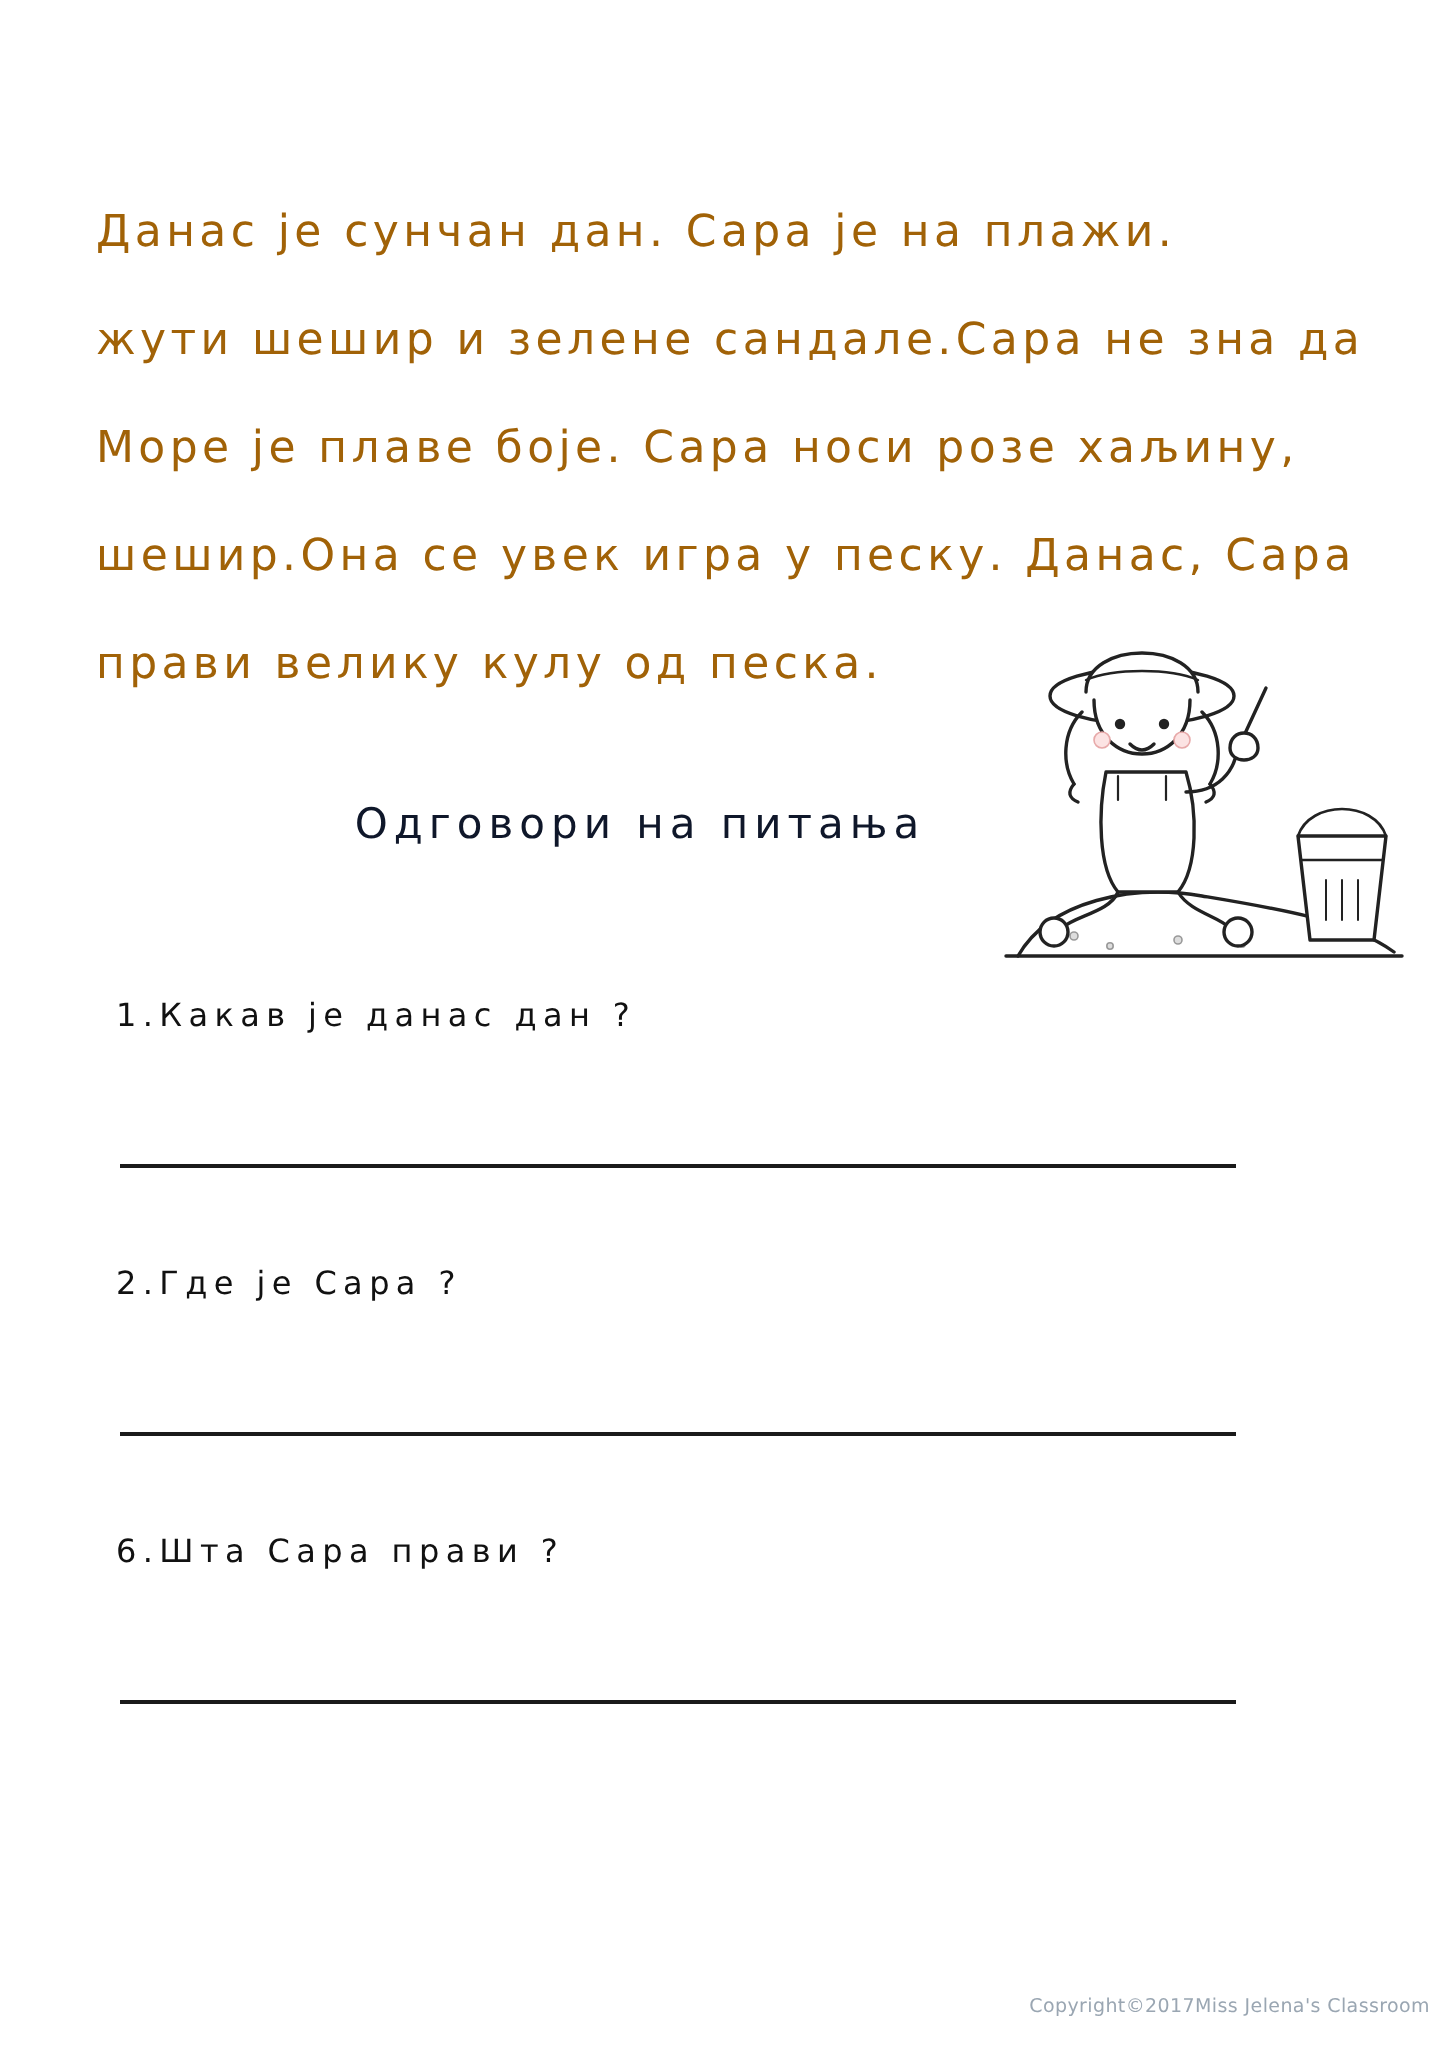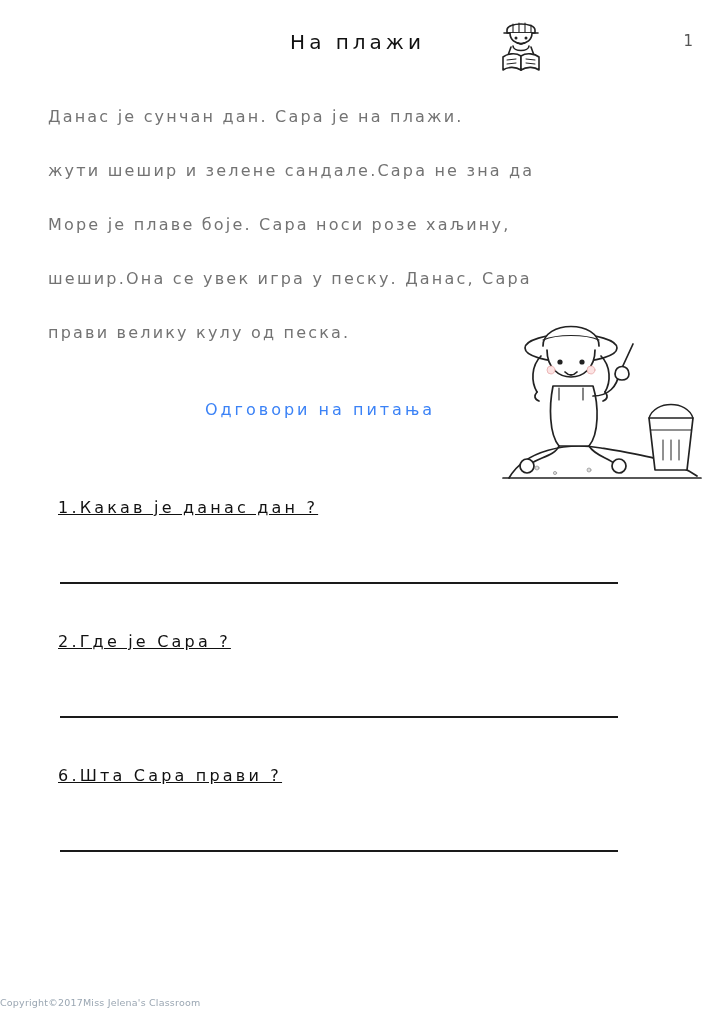--- a/index.html
+++ b/index.html
@@ -58,37 +58,37 @@
   }
 
   
   .passage {
     position: absolute;
     top: 90px;
     left: 48px;
     width: 610px;
   }
   .passage-line {
-    font-size: 16px;
+    font-size: 22px;
     letter-spacing: 2.2px;
     line-height: 54px;
     white-space: pre;
-    color: #737373;
+    color: #a16207;
   }
 
   
   .section-heading {
     position: absolute;
     top: 400px;
     left: 0;
     width: 640px;
     text-align: center;
-    font-size: 16px;
+    font-size: 21px;
     letter-spacing: 3px;
-    color: #3b82f6;
+    color: #0f172a;
   }
 
   
   .doodle-girl {
     position: absolute;
     top: 300px;
     left: 497px;
     width: 208px;
     height: 190px;
   }
@@ -105,77 +105,50 @@
     position: relative;
   }
   .question-text {
     position: absolute;
     left: 58px;
     top: 12px;
     font-size: 16px;
     letter-spacing: 3.2px;
     white-space: pre;
     color: #111;
-    text-decoration: underline;
   }
   .answer-line {
     position: absolute;
     left: 60px;
     top: 96px;
     width: 558px;
     border-bottom: 2px solid #1a1a1a;
     height: 0;
   }
 
   
   .footer {
     position: absolute;
     bottom: 14px;
     left: 0;
     width: 715px;
-    text-align: left;
+    text-align: right;
   }
   .copyright {
     font-size: 9.5px;
     color: #9aa6b2;
     letter-spacing: 0.2px;
     font-family: "DejaVu Sans", sans-serif;
   }
 </style>
 </head>
 <body>
 
 <div class="page">
 
-  <div class="header">
-    <div class="title">На плажи</div>
-    <div class="page-number">1</div>
-
-    <svg class="doodle-reader" viewBox="0 0 64 62">
-      <g fill="none" stroke="#222" stroke-width="1.6" stroke-linecap="round" stroke-linejoin="round">
-
-        <path d="M18 16 C18 8, 46 8, 46 16 L46 19 L18 19 Z" fill="#fff"></path>
-        <path d="M15 19 L49 19"></path>
-        <path d="M24 10 L24 18 M30 9 L30 18 M36 9 L36 18 M42 11 L42 18" stroke-width="1.1"></path>
-
-        <path d="M21 19 C21 33, 43 33, 43 19" fill="#fff"></path>
-        <circle cx="27" cy="24" r="1.5" fill="#222" stroke="none"></circle>
-        <circle cx="37" cy="24" r="1.5" fill="#222" stroke="none"></circle>
-        <path d="M29 29 Q32 31.5 35 29"></path>
-
-        <path d="M22 33 L18 44 M42 33 L46 44"></path>
-        <path d="M24 32 C24 38, 40 38, 40 32" fill="#fff"></path>
-
-        <path d="M32 42 L32 56"></path>
-        <path d="M32 42 C26 38, 18 40, 14 43 L14 56 C18 53, 26 52, 32 56 Z" fill="#fff"></path>
-        <path d="M32 42 C38 38, 46 40, 50 43 L50 56 C46 53, 38 52, 32 56 Z" fill="#fff"></path>
-        <path d="M18 46 L27 45 M18 50 L27 49 M37 45 L46 46 M37 49 L46 50" stroke-width="1"></path>
-      </g>
-    </svg>
-  </div>
 
   <div class="passage">
     <div class="passage-line">Данас је сунчан дан. Сара је на плажи.</div>
     <div class="passage-line">жути шешир и зелене сандале.Сара не зна да</div>
     <div class="passage-line">Море је плаве боје. Сара носи розе хаљину,</div>
     <div class="passage-line">шешир.Она се увек игра у песку. Данас, Сара</div>
     <div class="passage-line">прави велику кулу од песка.</div>
   </div>
 
   <div class="section-heading">Одговори на питања</div>

